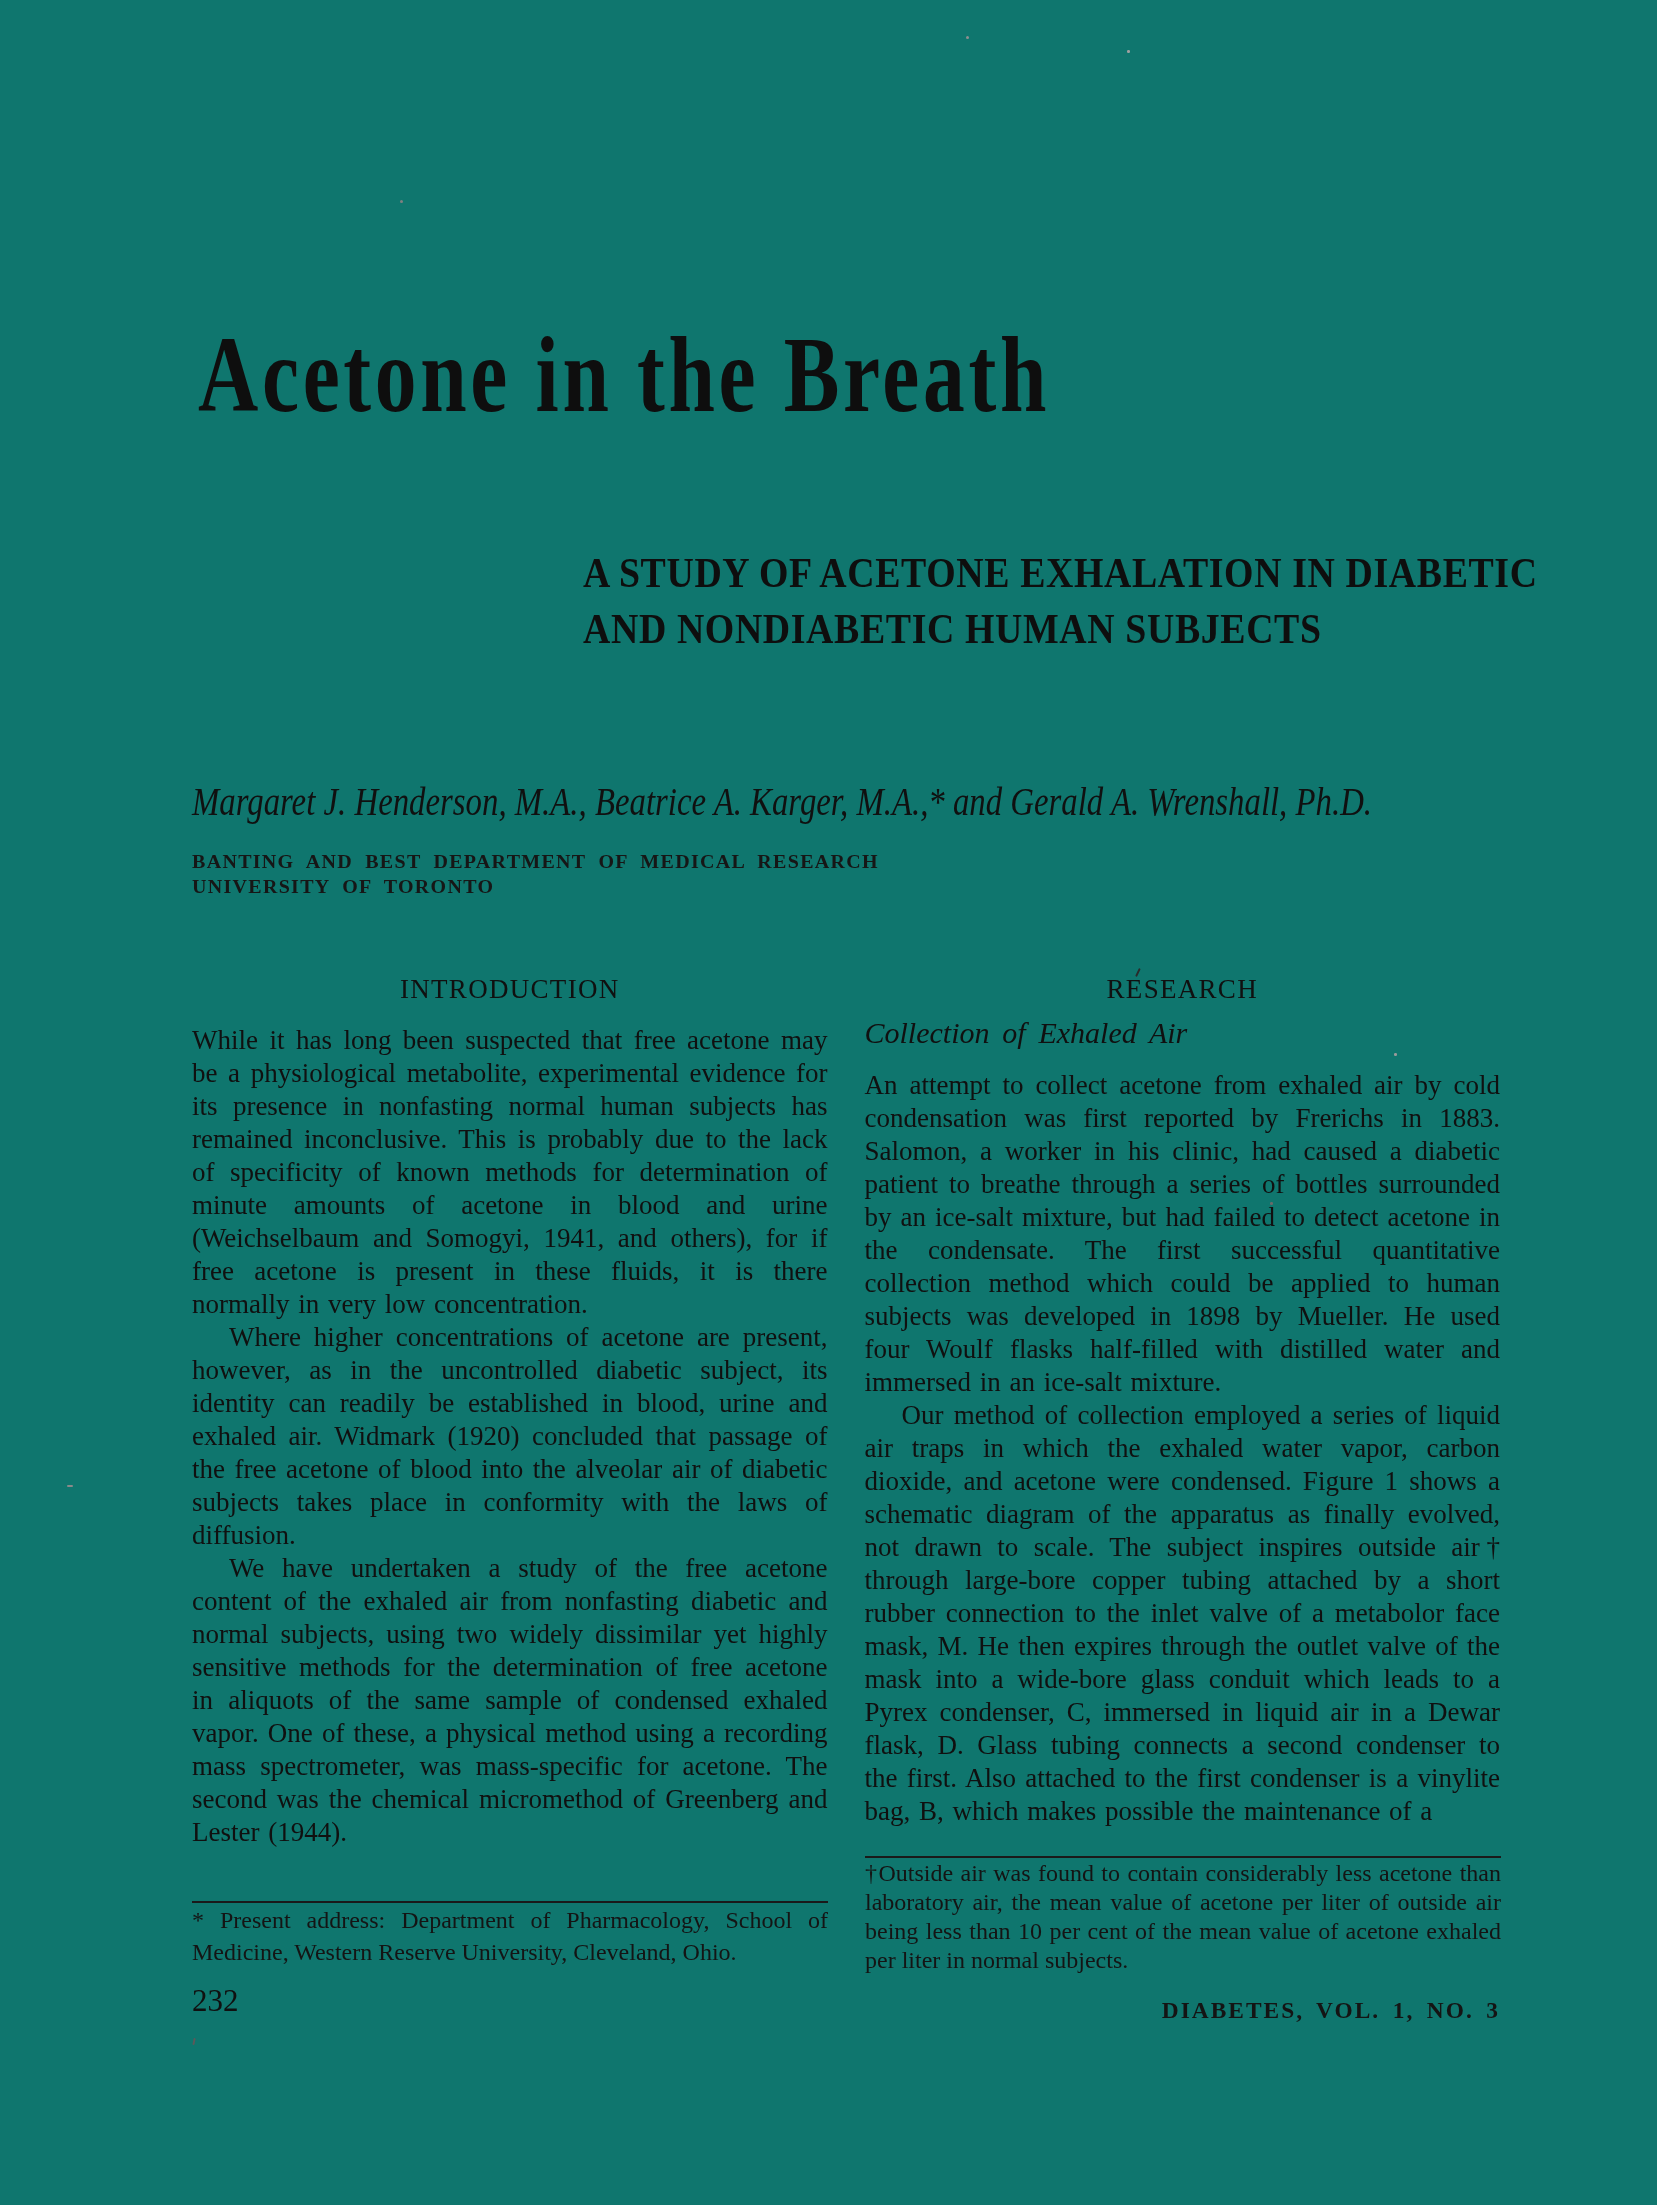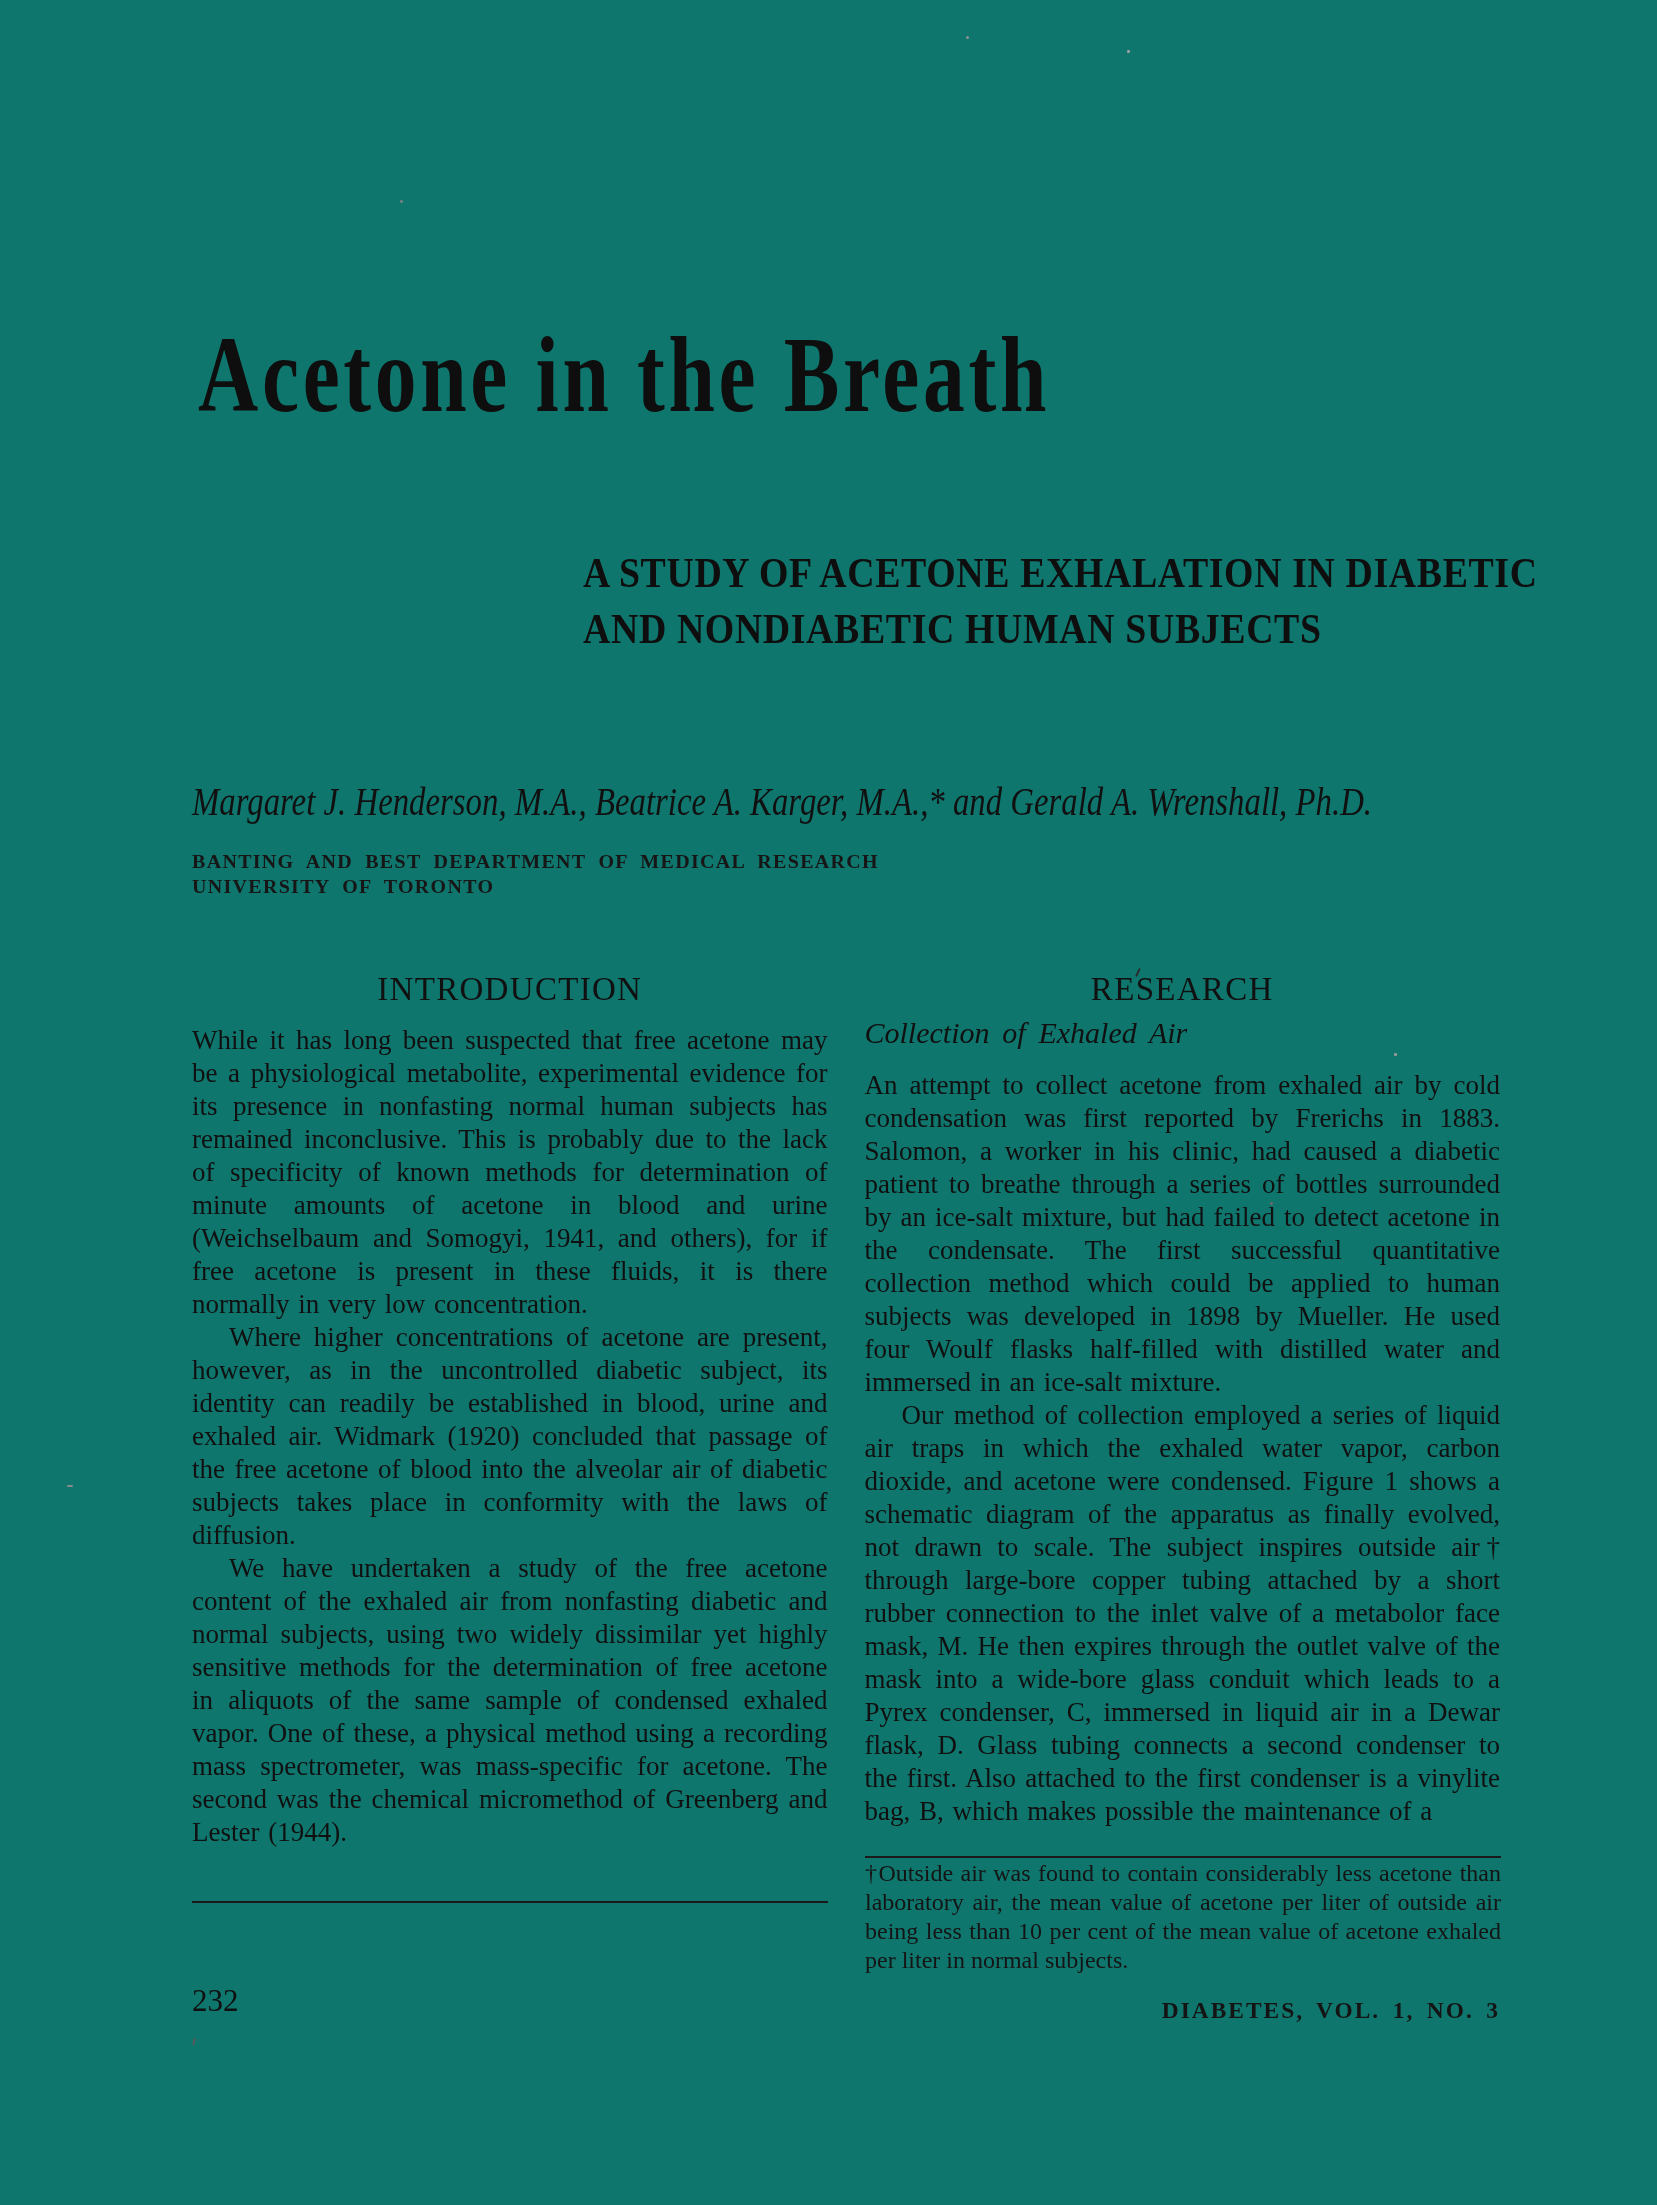--- a/index.html
+++ b/index.html
@@ -72,21 +72,21 @@
     position: absolute;
     left: 192px;
     top: 970px;
     width: 1308px;
     display: flex;
     gap: 37px;
   }
   .col { width: 636px; }
   .col-heading {
     text-align: center;
-    font-size: 33px;
+    font-size: 27px;
     letter-spacing: 1.3px;
     padding-top: 5.3px;
     height: 33px;
     line-height: 28px;
     font-weight: normal;
     color: #101010;
   }
   .col-subheading {
     text-align: left;
     font-style: italic;
@@ -185,20 +185,21 @@
       <div class="methods-body">
         <p class="body-par">An attempt to collect acetone from exhaled air by cold condensation was first reported by Frerichs in 1883. Salomon, a worker in his clinic, had caused a diabetic patient to breathe through a series of bottles surrounded by an ice-salt mixture, but had failed to detect acetone in the condensate. The first successful quantitative collection method which could be applied to human subjects was developed in 1898 by Mueller. He used four Woulf flasks half-filled with distilled water and immersed in an ice-salt mixture.</p>
         <p class="body-par indent">Our method of collection employed a series of liquid air traps in which the exhaled water vapor, carbon dioxide, and acetone were condensed. Figure 1 shows a schematic diagram of the apparatus as finally evolved, not drawn to scale. The subject inspires outside air† through large-bore copper tubing attached by a short rubber connection to the inlet valve of a metabolor face mask, M. He then expires through the outlet valve of the mask into a wide-bore glass conduit which leads to a Pyrex condenser, C, immersed in liquid air in a Dewar flask, D. Glass tubing connects a second condenser to the first. Also attached to the first condenser is a vinylite bag, B, which makes possible the maintenance of a</p>
       </div>
     </div>
 
   </div>
 
   <div class="footnote-block footnote-left">
     <hr class="footnote-rule">
+    <p class="footnote-text">* Present address: Department of Pharmacology, School of Medicine, Western Reserve University, Cleveland, Ohio.</p>
   </div>
 
   <div class="footnote-block footnote-right">
     <hr class="footnote-rule">
     <p class="footnote-text">†Outside air was found to contain considerably less acetone than laboratory air, the mean value of acetone per liter of outside air being less than 10 per cent of the mean value of acetone exhaled per liter in normal subjects.</p>
   </div>
 
   <div class="page-number">232</div>
   <div class="journal-citation">DIABETES, VOL. 1, NO. 3</div>
 

